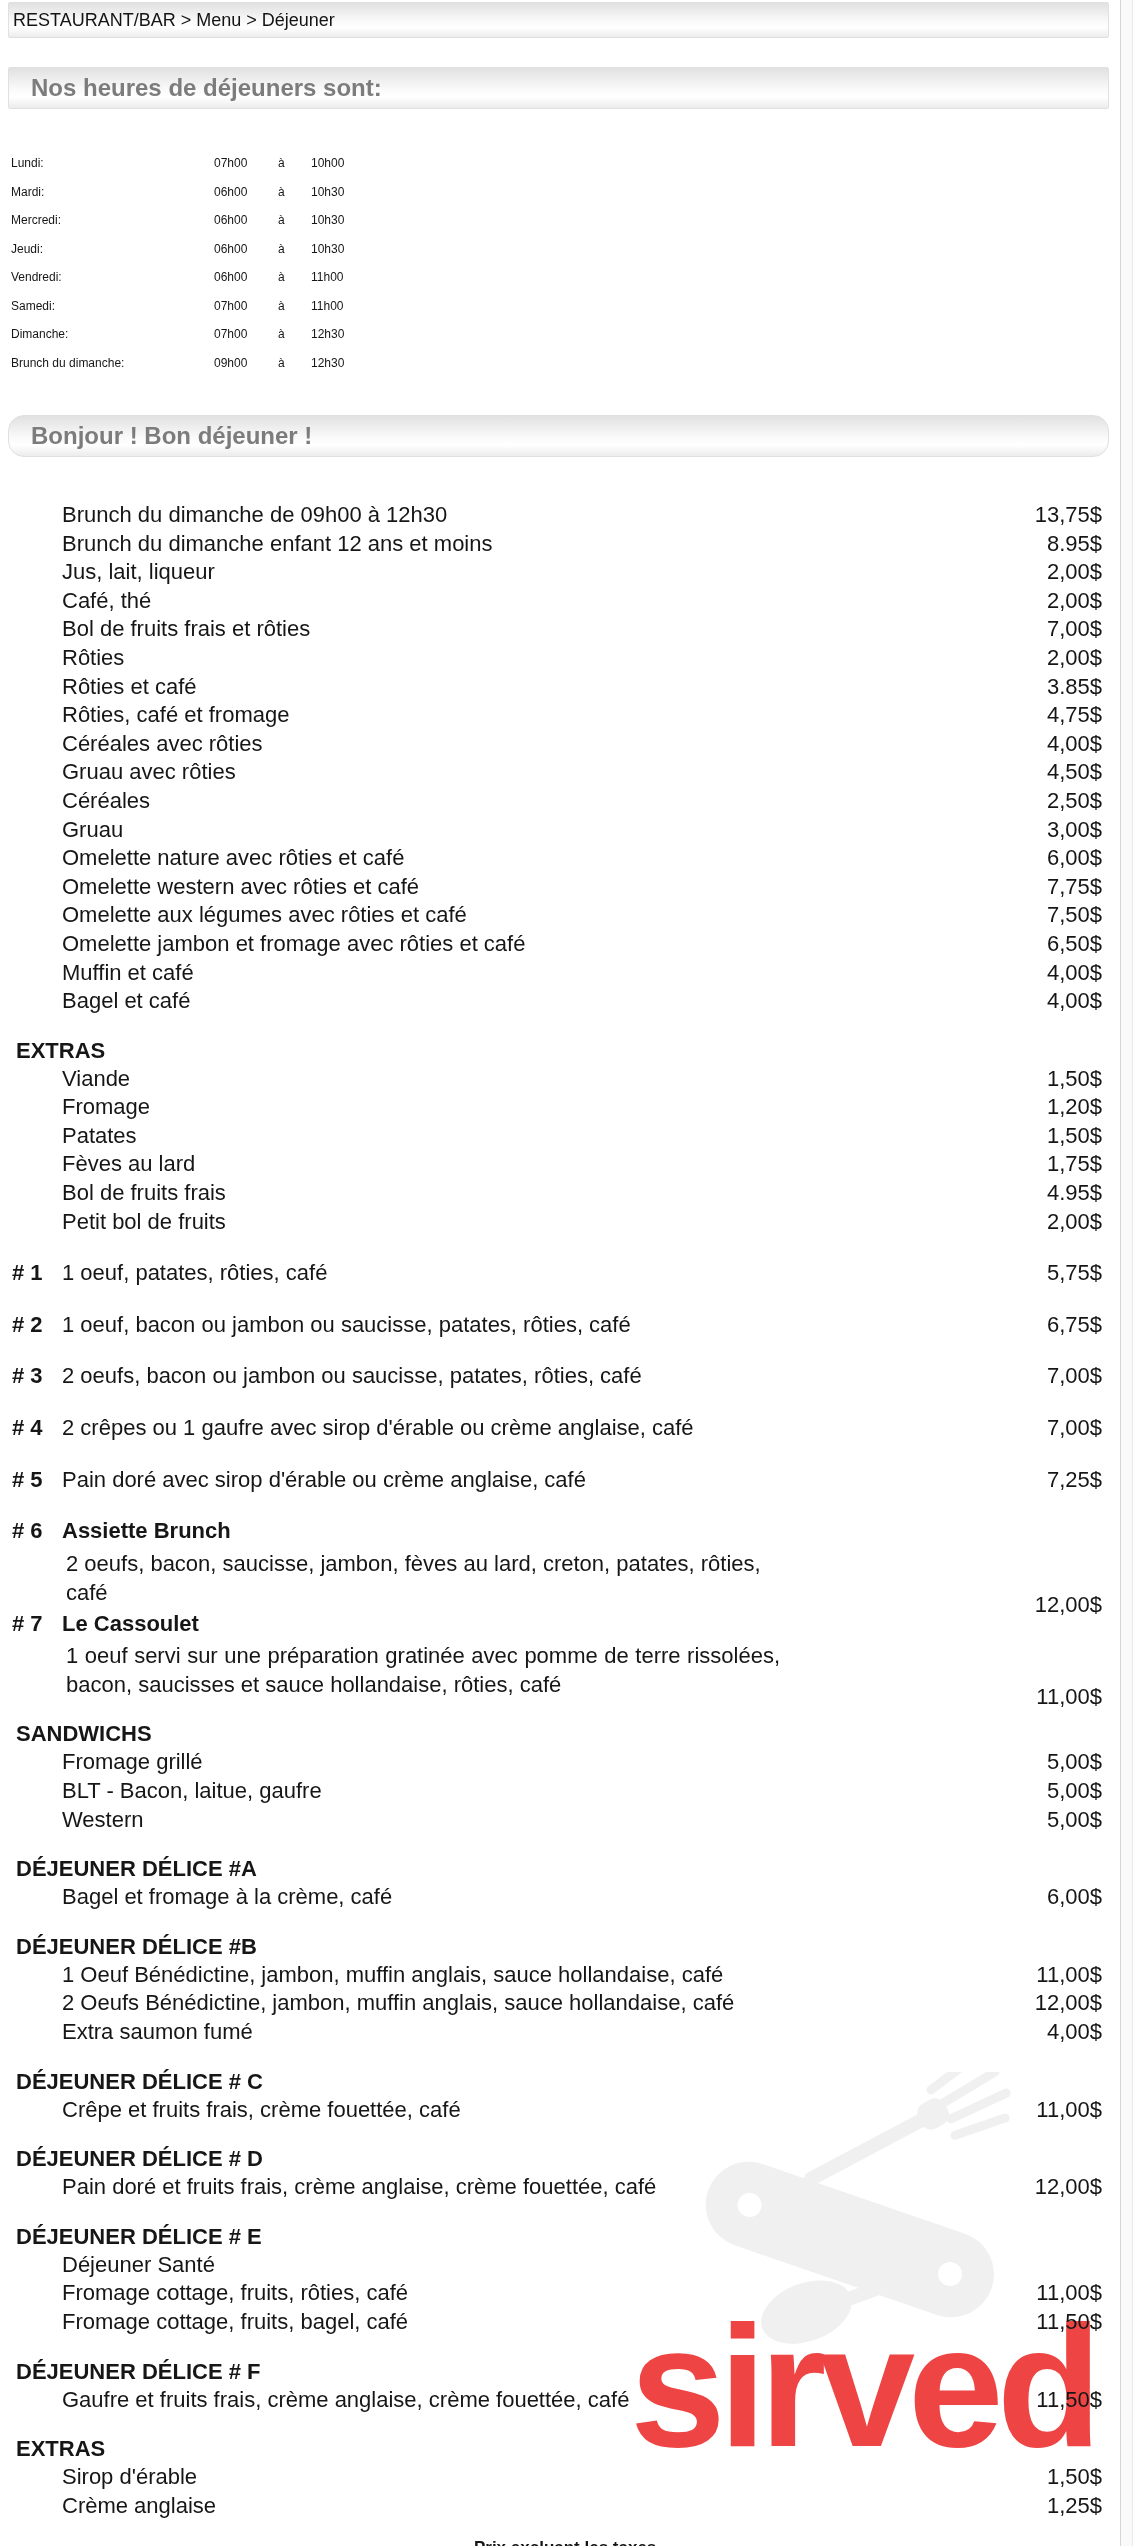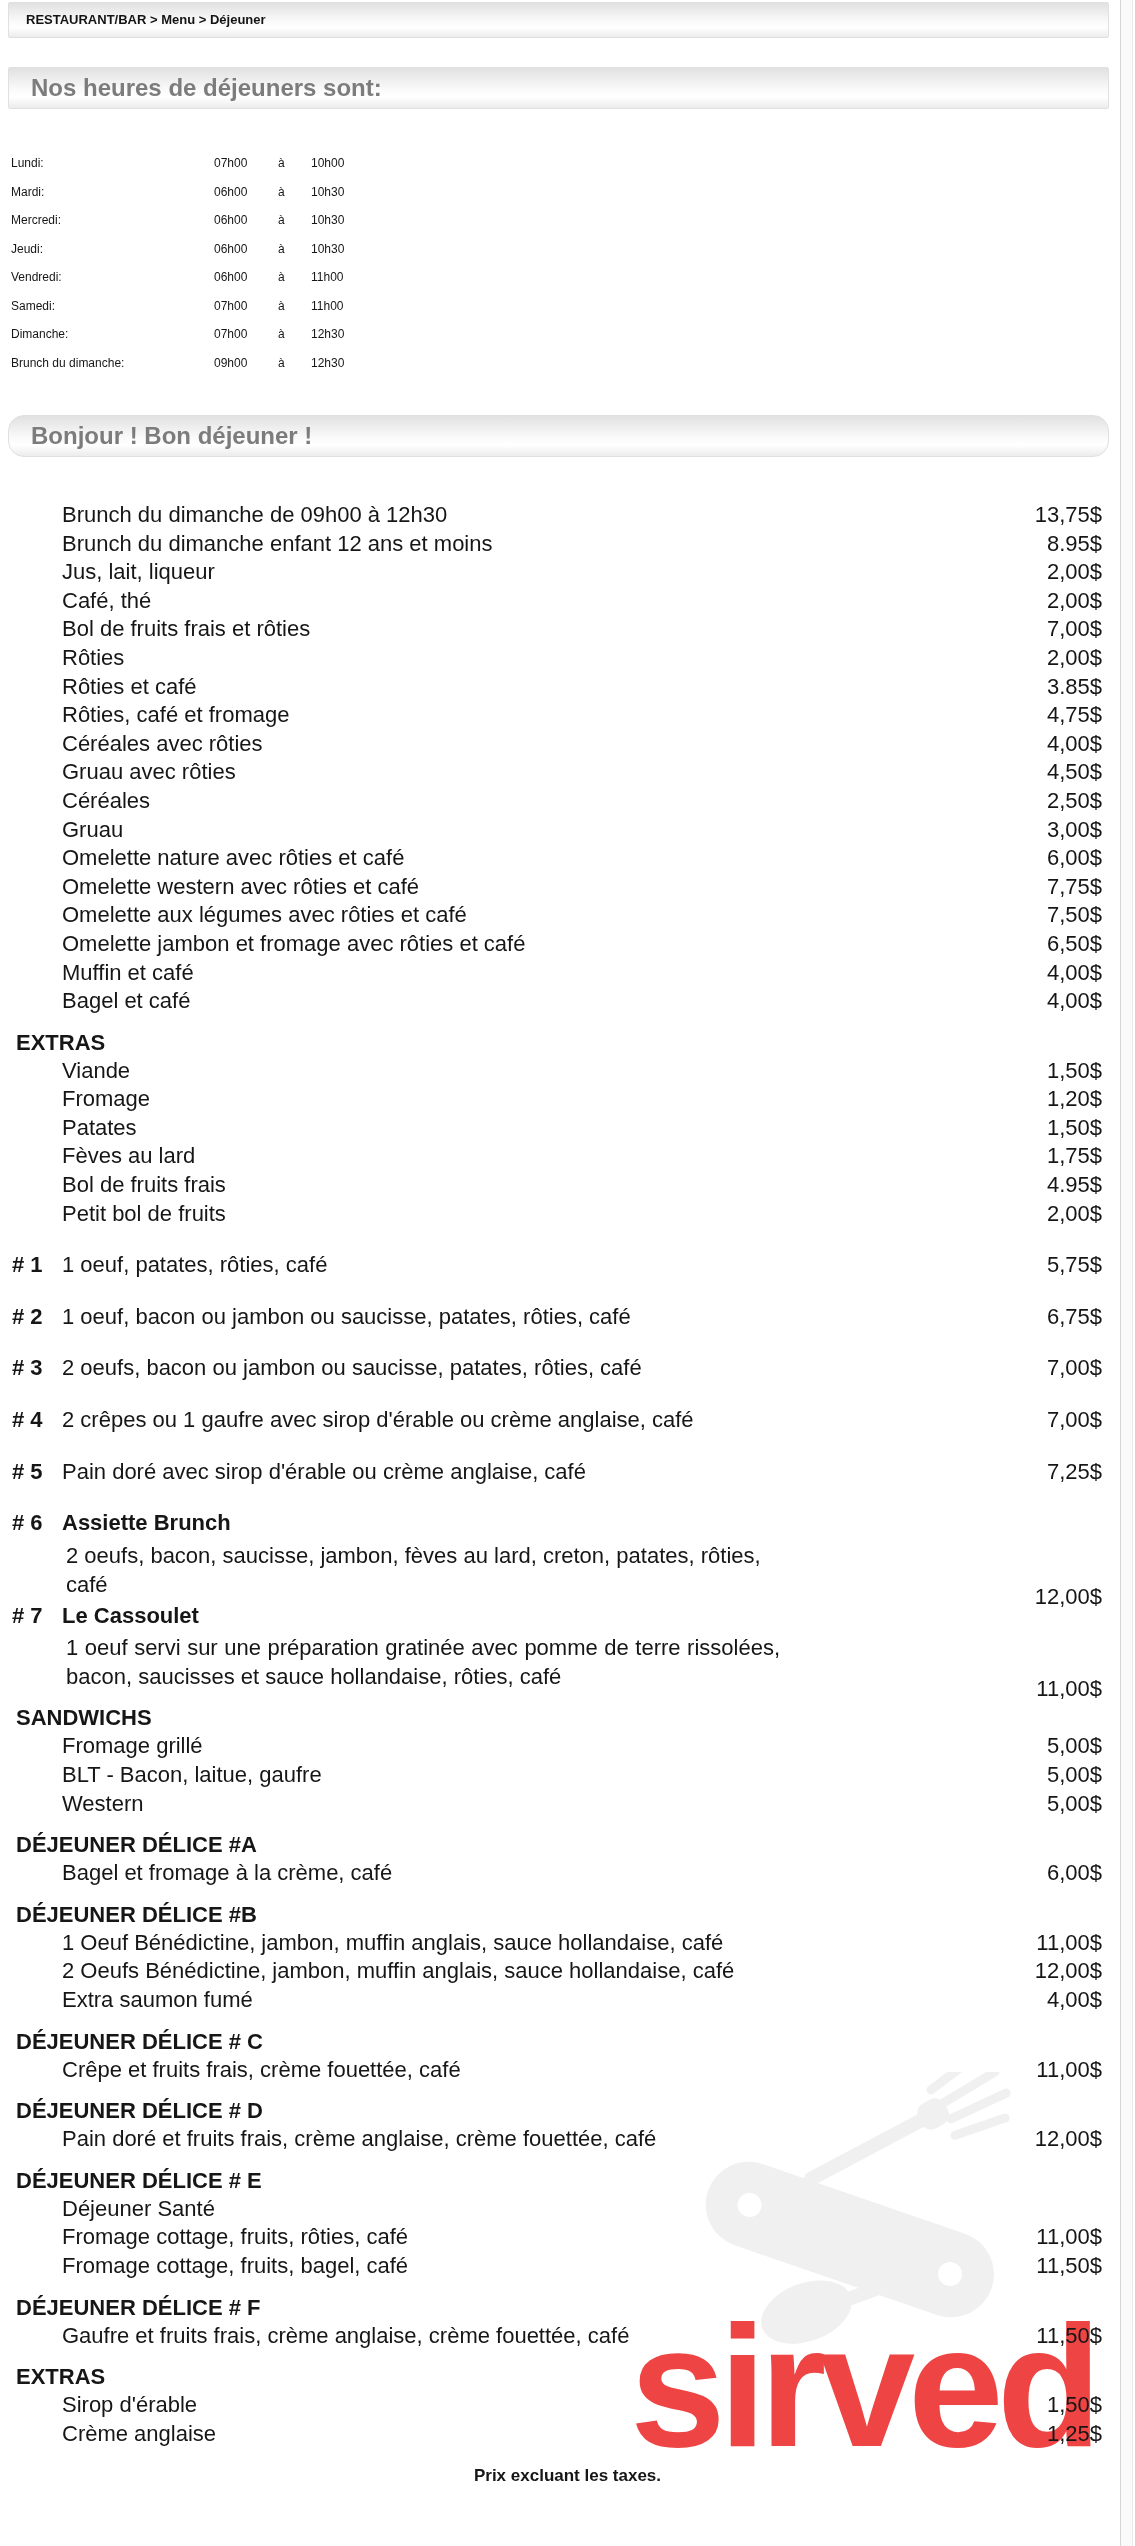--- a/index.html
+++ b/index.html
@@ -24,40 +24,40 @@
   }
   
   .content{position:relative;z-index:1;}
   .bar{
     margin-left:8px;margin-right:26px;
     border:1px solid #e0e0e0;border-radius:2px;
     background:linear-gradient(180deg,#e1e1e1 0%,#f9f9f9 52%,#ffffff 72%,#ececec 100%);
   }
   .breadcrumb{
     margin-top:2px;height:34px;line-height:34px;
-    padding-left:17px;font-size:13px;font-weight:700;color:#141414;
+    padding-left:4px;font-size:18px;font-weight:400;color:#141414;
   }
   .secbar{
     height:40px;line-height:40px;padding-left:22px;
     font-size:24px;font-weight:700;color:#7c7c7c;
   }
   #bar-hours{margin-top:29px;}
   #bar-menu{margin-top:38px;border-radius:16px;}
   
   .hours{margin-top:40px;padding-left:11px;font-size:12px;}
   .hrow{display:flex;line-height:28.5px;}
   .hday{width:203px;}
   .hfrom{width:64px;}
   .hsep{width:33px;}
   
   .menu{font-size:22px;}
   .menu > .mrow:first-child{margin-top:44px;}
   .mrow{position:relative;padding-left:62px;padding-right:130px;line-height:28.6px;}
   .price{position:absolute;right:33px;top:0;white-space:nowrap;}
-  .msec{font-weight:700;padding-left:16px;margin-top:12px;line-height:29px;}
+  .msec{font-weight:700;padding-left:16px;margin-top:20px;line-height:29px;}
   .mnum{margin-top:23px;}
   .mnum .num{position:absolute;left:12px;font-weight:700;}
   .mtitle{font-weight:700;}
   .mdesc{position:relative;margin-top:3px;padding-left:66px;line-height:29px;}
   .mdesc .dtext{display:inline-block;width:714px;}
   .mdesc.justify .dtext{text-align:justify;}
   .mdesc .price{top:auto;bottom:-12px;}
   .mdesc + .mnum{margin-top:3px;}
   
   .footer{margin-top:18px;text-align:center;font-weight:700;font-size:17px;}

